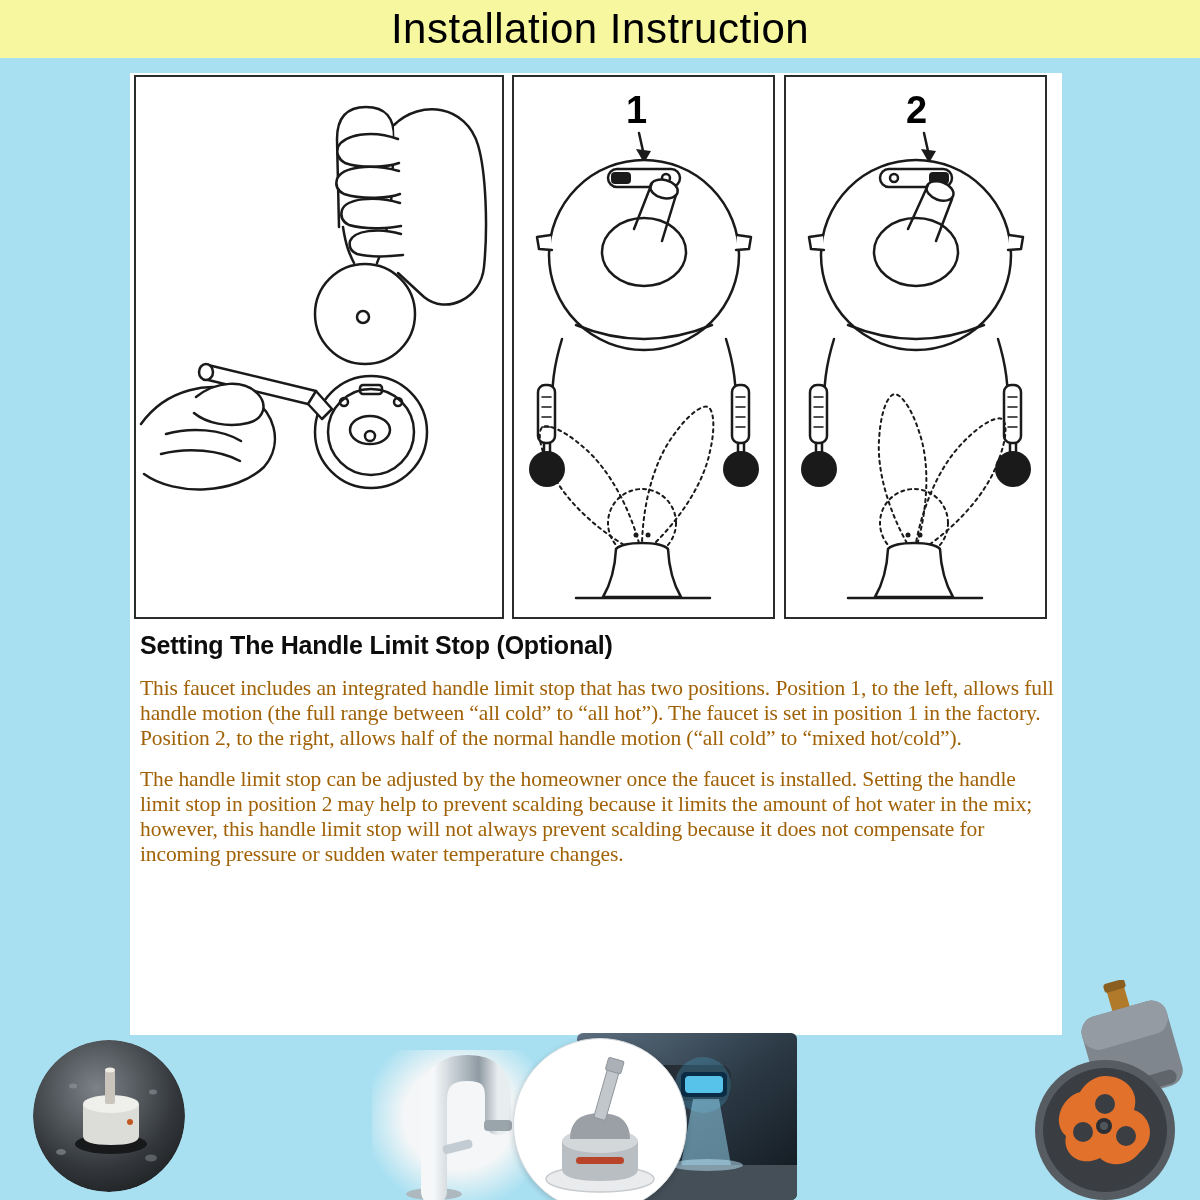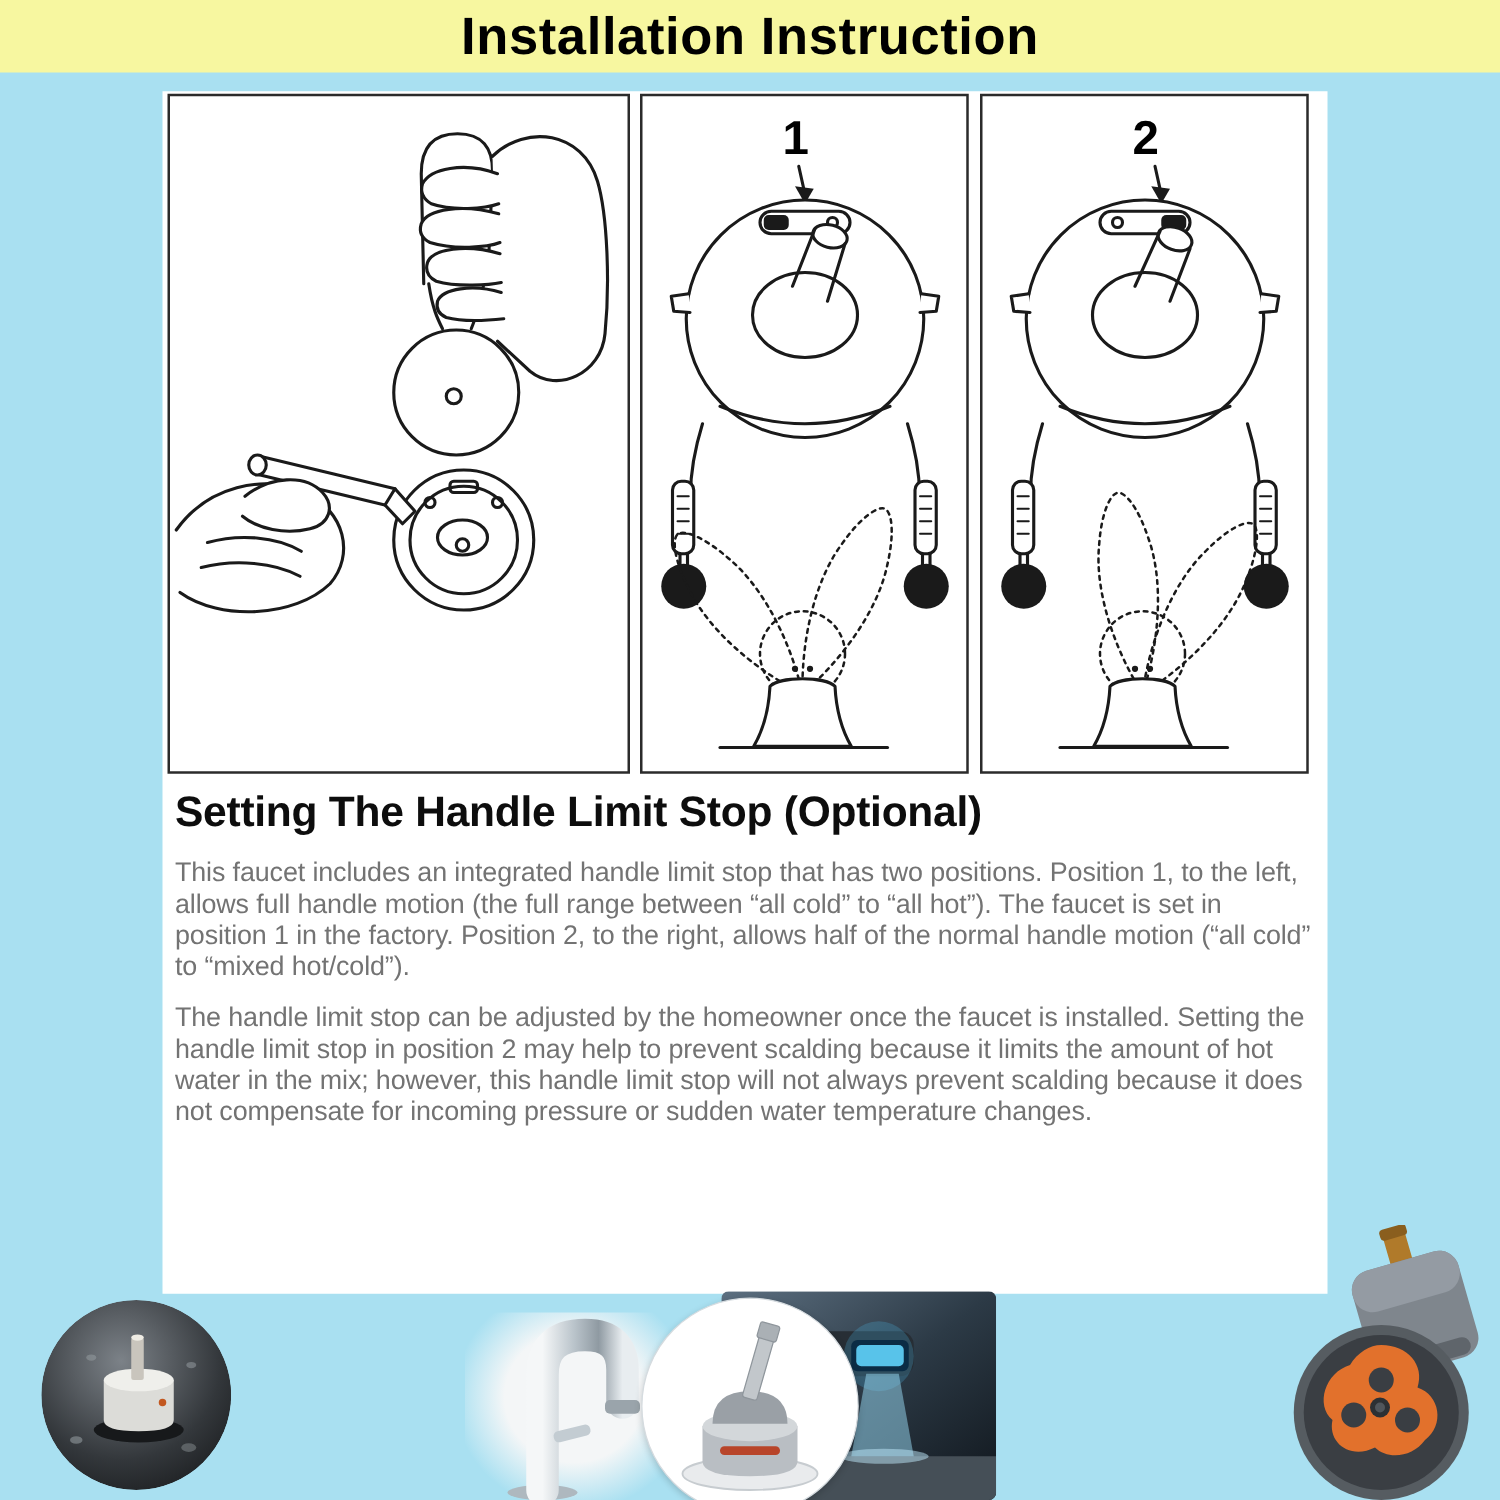--- a/index.html
+++ b/index.html
@@ -7,37 +7,37 @@
     width:1200px;height:1200px;position:relative;overflow:hidden;
     background:#a9e0f1;
     font-family:"Liberation Sans",sans-serif;color:#111;
   }
   .abs{position:absolute;}
   
   .banner{
     position:absolute;left:0;top:0;width:1200px;height:58px;
     background:#f7f7a0;display:flex;align-items:center;justify-content:center;
   }
-  .banner h1{margin:0;font-size:42px;font-weight:bold;color:#000;letter-spacing:0.5px;}
+  .banner h1{margin:0;font-size:42px;font-weight:normal;color:#000;letter-spacing:0.5px;}
   
   .main-panel{
     position:absolute;left:130px;top:73px;width:932px;height:962px;background:#ffffff;
   }
   .figure-box{
     position:absolute;top:2px;height:544px;background:#fff;border:2px solid #2b2b2b;box-sizing:border-box;
   }
   #box1{left:4px;width:370px;}
   #box2{left:382px;width:263px;}
   #box3{left:654px;width:263px;}
   .figure-box svg{width:100%;height:100%;display:block;}
   .fig-label{font-family:"Liberation Sans",sans-serif;font-weight:bold;font-size:38px;}
   
   .text-section{position:absolute;left:10px;top:558px;width:916px;}
-  .text-section h2{margin:0 0 11px 0;font-size:34px;font-weight:bold;letter-spacing:-0.2px;color:#0d0d0d;}
-  .text-section p{margin:16px 0 10px 0;font-size:21.5px;line-height:1.16;letter-spacing:-0.1px;color:#737373;}
+  .text-section h2{margin:0 0 11px 0;font-size:25px;font-weight:bold;letter-spacing:-0.2px;color:#0d0d0d;}
+  .text-section p{margin:16px 0 10px 0;font-size:21.5px;line-height:1.16;letter-spacing:-0.1px;color:#a16207;font-family:Liberation Serif, serif;}
   .text-section p strong{font-weight:bold;}
   
   .photo-circle{border-radius:50%;overflow:hidden;}
   #photo-wet{left:33px;top:1040px;width:152px;height:152px;}
   #photo-faucet{left:372px;top:1050px;width:174px;height:150px;
     background:radial-gradient(ellipse at 50% 45%, #f4f6f7 45%, rgba(244,246,247,0) 78%);}
   #photo-led{left:577px;top:1033px;width:220px;height:167px;border-radius:6px;overflow:hidden;z-index:1;}
   #circle-illustration{left:513px;top:1038px;width:172px;height:172px;background:#ffffff;
     border:1px solid #d5dbdf;box-shadow:0 2px 6px rgba(0,0,0,0.18);z-index:2;}
   #photo-right{left:1028px;top:980px;width:172px;height:220px;}

